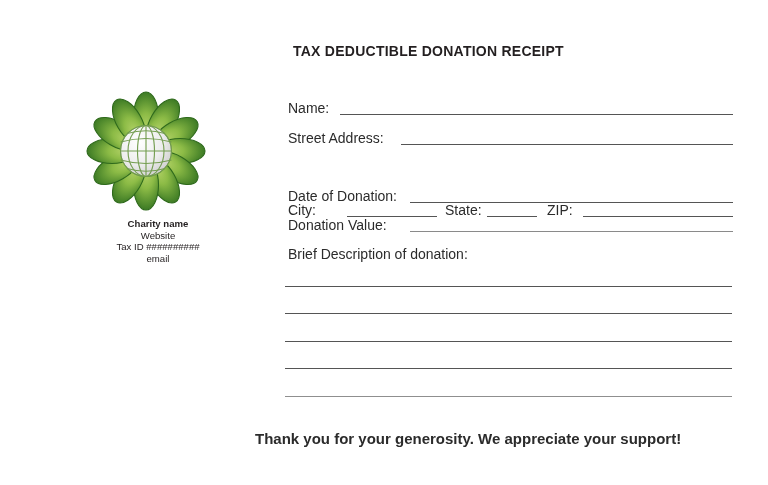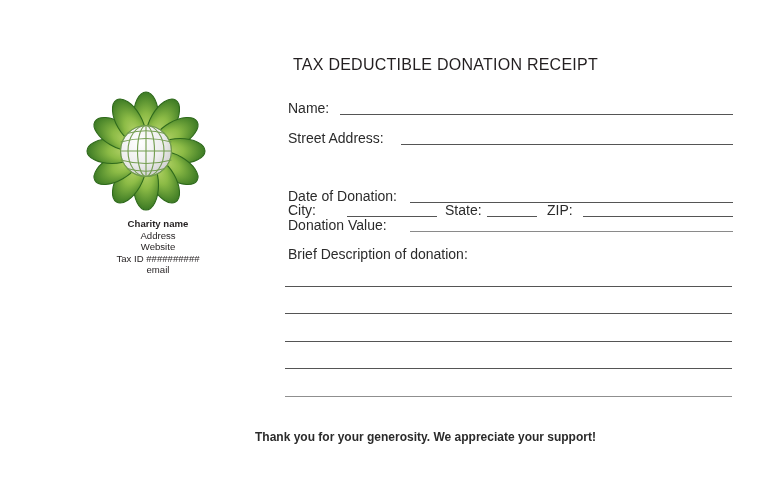--- a/index.html
+++ b/index.html
@@ -15,26 +15,25 @@
     font-family: "Liberation Sans", sans-serif;
     color: #231f20;
     overflow: hidden;
   }
 
   
   #doc-title {
     position: absolute;
     left: 293px;
     top: 43px;
-    font-size: 16px;
-    font-weight: normal;
+    font-size: 14px;
+    font-weight: bold;
     letter-spacing: 0.25px;
     color: #231f20;
     white-space: nowrap;
-    margin-top: 13px;
   }
 
   
   #logo-block {
     position: absolute;
     left: 83px;
     top: 88px;
     width: 126px;
   }
   #flower {
@@ -88,21 +87,21 @@
   }
   .desc-line.last {
     border-bottom: 1.8px solid #8f8f8f;
   }
 
   
   #footer-note {
     position: absolute;
     left: 255px;
     top: 430px;
-    font-size: 12px;
+    font-size: 15px;
     font-weight: bold;
     color: #2b2b2b;
     white-space: nowrap;
   }
 </style>
 </head>
 <body>
 
 <div id="page">
 
@@ -153,21 +152,20 @@
             <path d="M -19 -17.5 Q 0 -23 19 -17.5"></path>
             <path d="M -19 17.5 Q 0 23 19 17.5"></path>
           </g>
         </g>
       </svg>
     </div>
   </div>
 
   <div id="charity-info">
     <div class="org-name">Charity name</div>
-    <div>Address</div>
     <div>Website</div>
     <div>Tax ID ##########</div>
     <div>email</div>
   </div>
 
   <div class="field-row" style="left:288px; top:100px; width:445px;">
     <span class="field-label" style="left:0; top:0;">Name:</span>
     <span class="rule" style="left:52px; top:14px; width:393px;"></span>
   </div>
 

